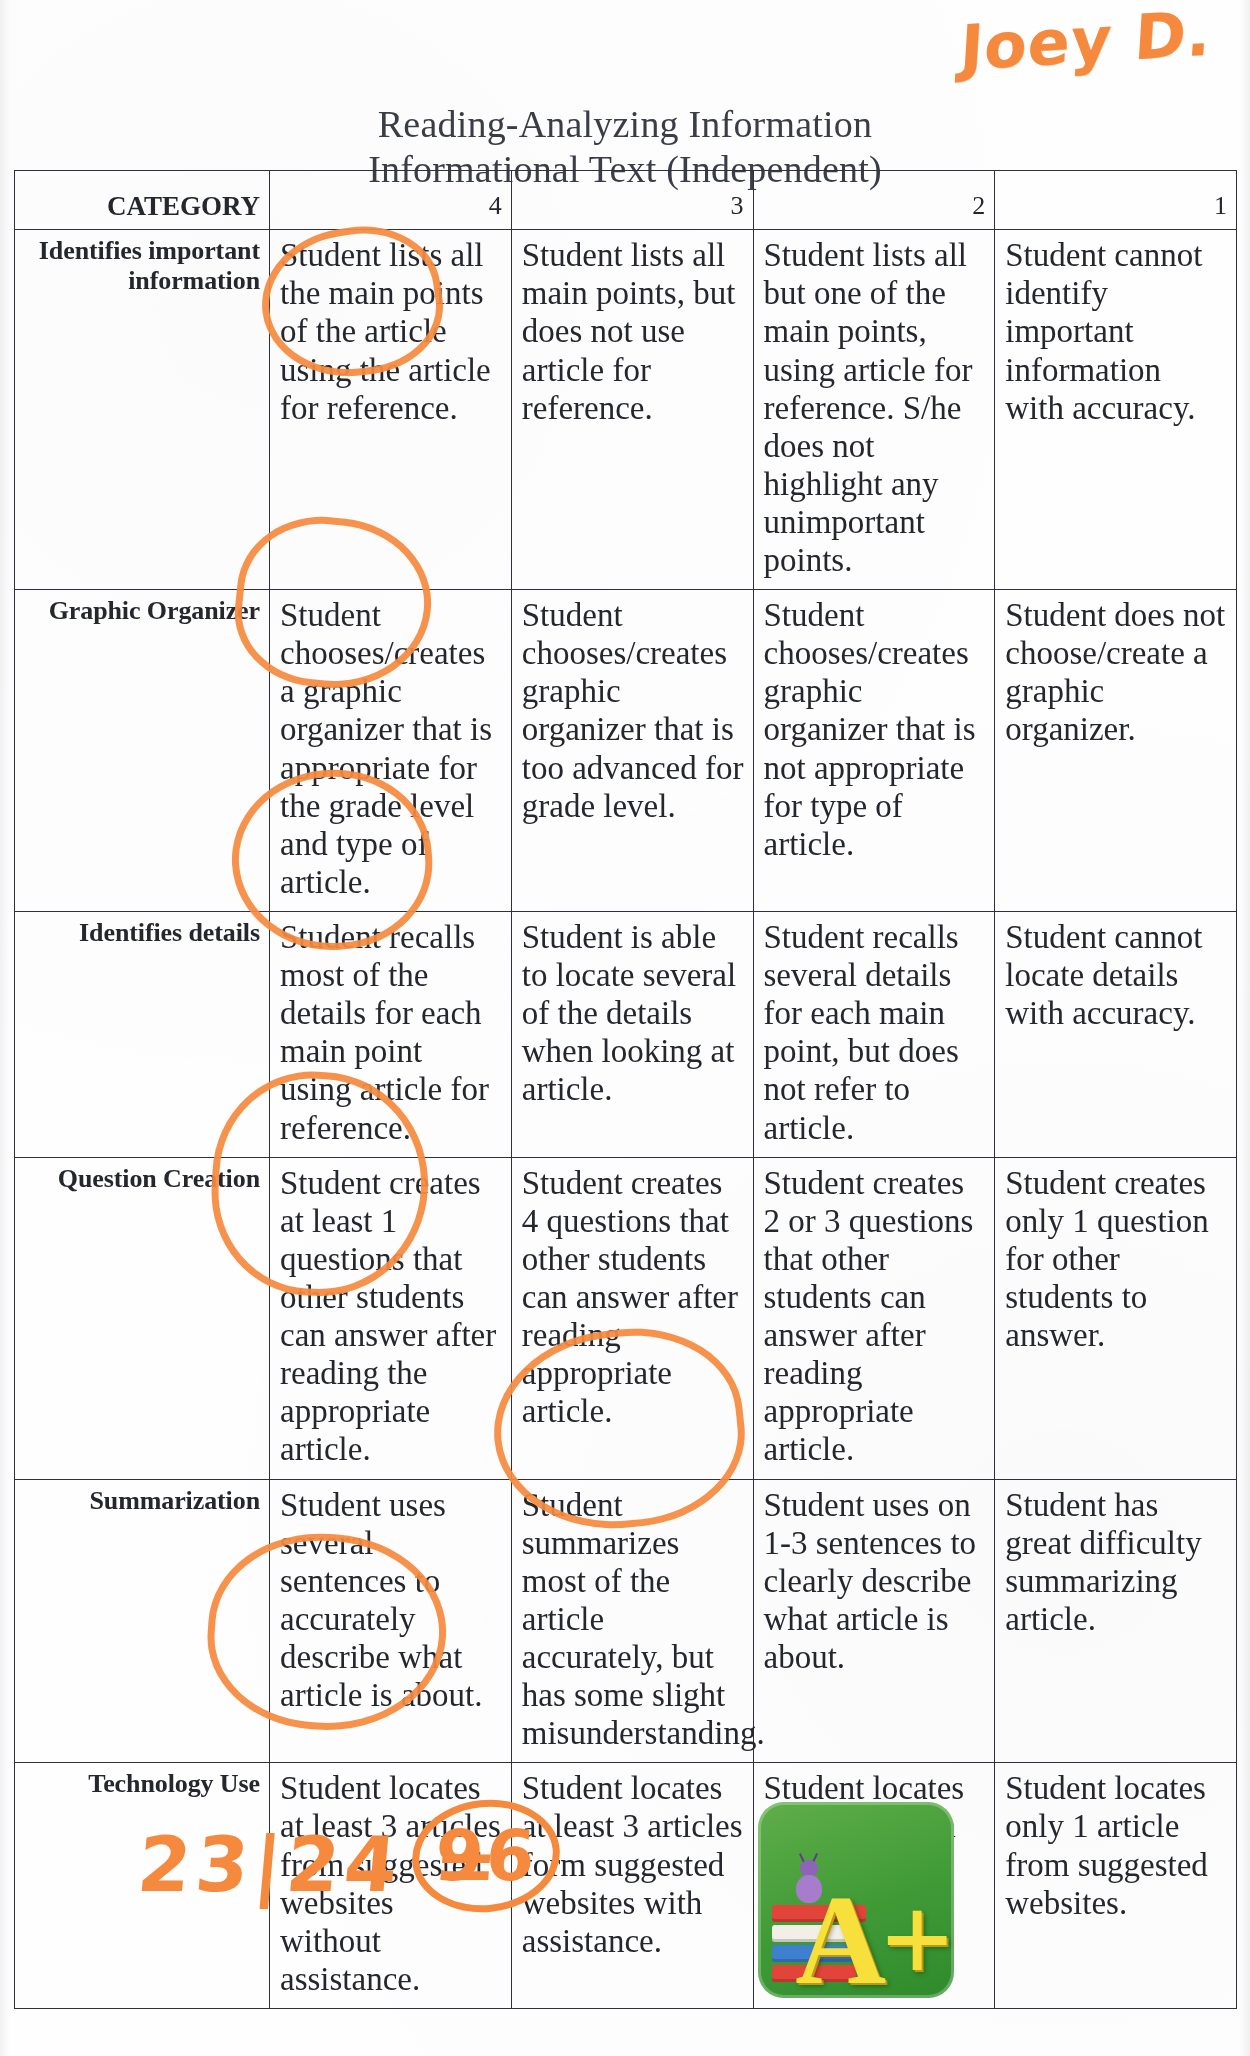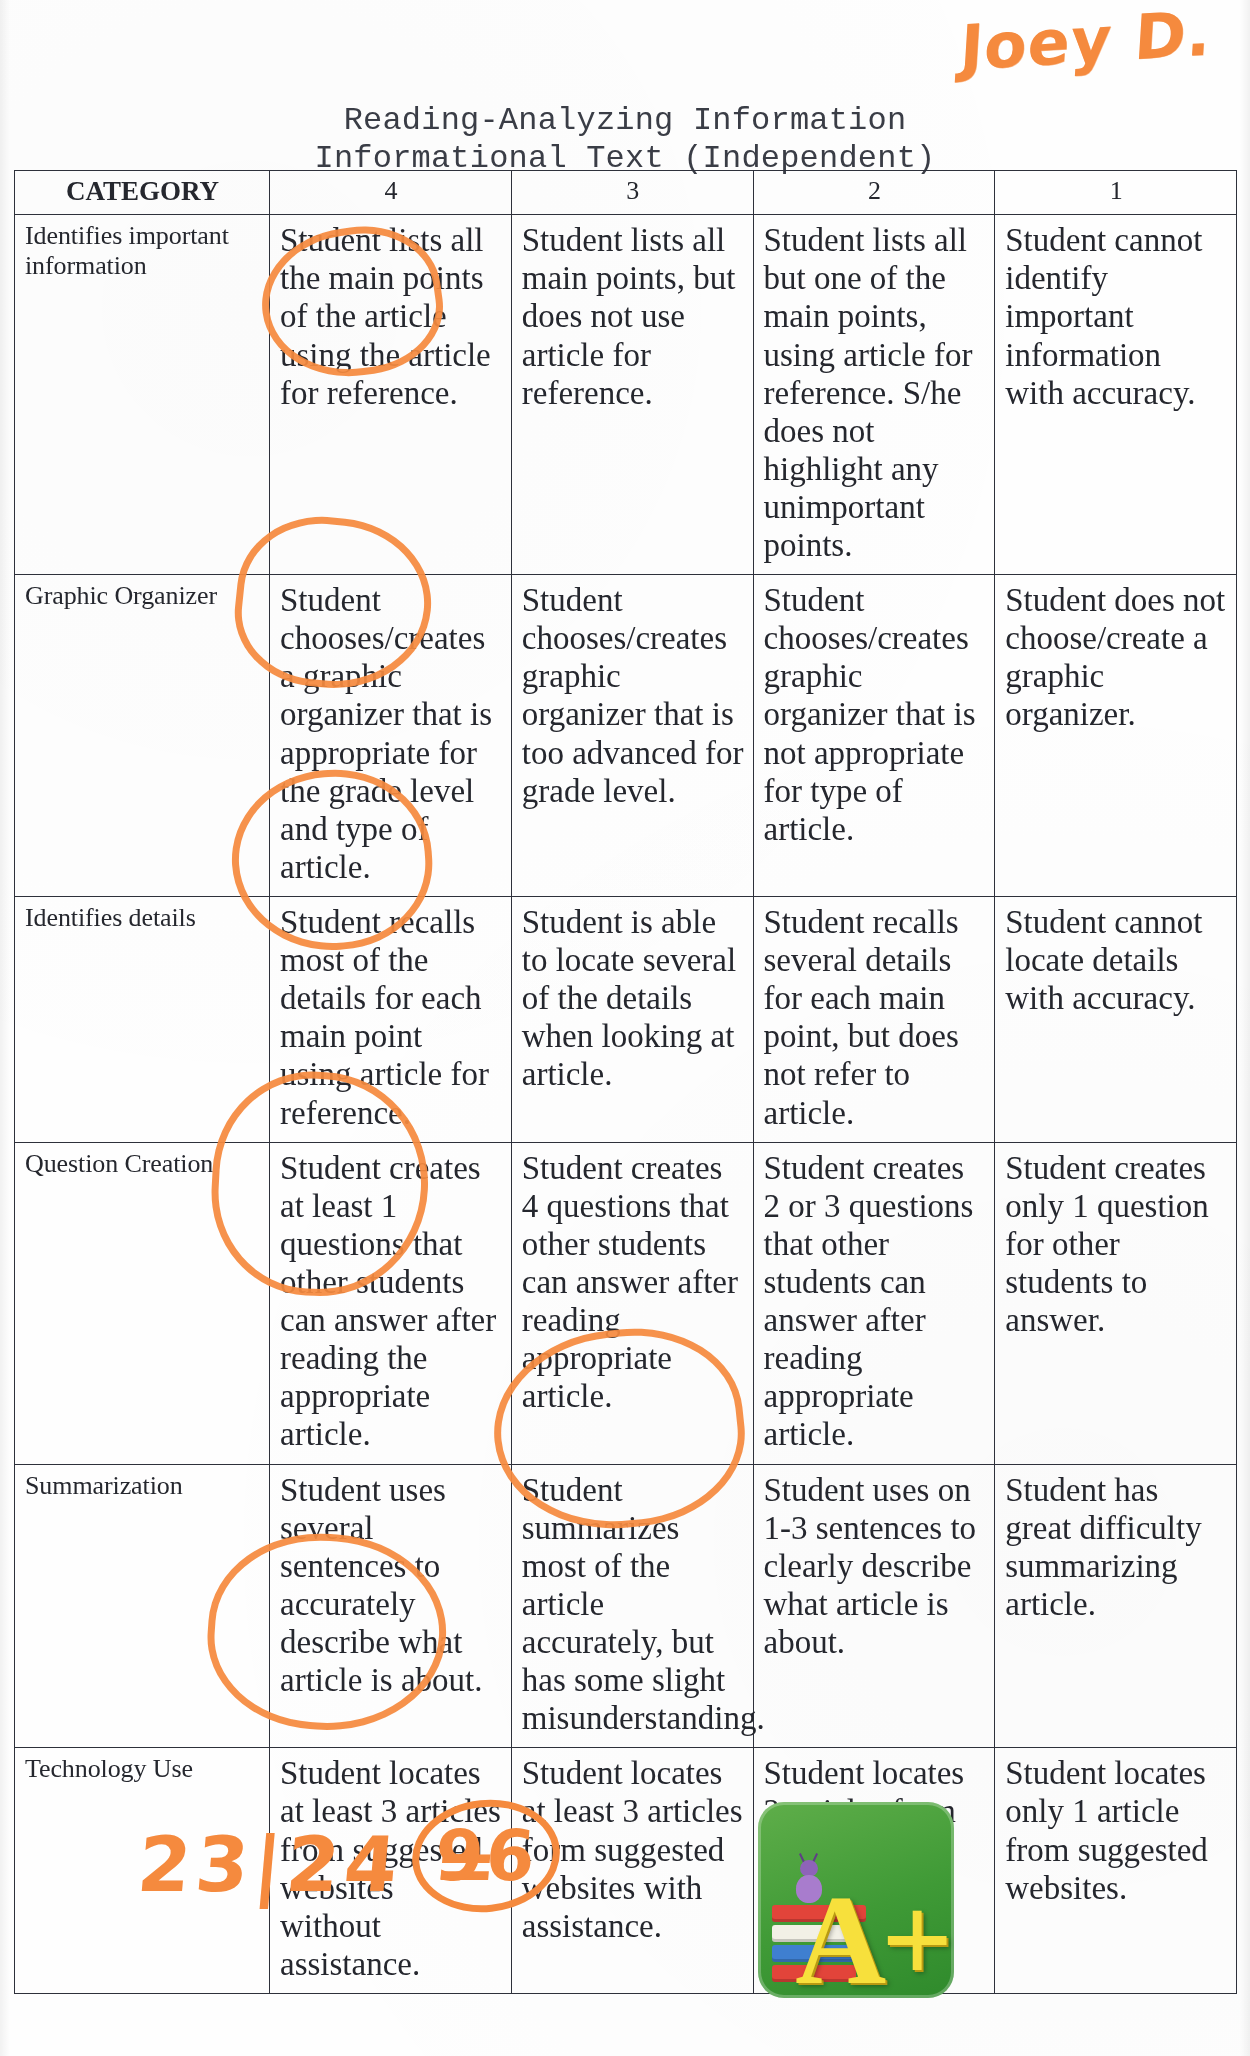--- a/index.html
+++ b/index.html
@@ -40,22 +40,22 @@
   }
 
   
   #title-block {
     position: absolute;
     top: 102px; left: 0; right: 0;
     text-align: center;
     line-height: 1.18;
   }
   #title-block .tline {
-    font-size: 32px;
-    font-family: Liberation Mono, monospace;
+    font-size: 38px;
+    font-family: Liberation Serif, serif;
     color: #3a3d46;
     letter-spacing: 0.2px;
   }
 
   
   #rubric {
     position: absolute;
     top: 170px;
     left: 14px;
     width: 1222px;
@@ -67,36 +67,37 @@
 
   #rubric th, #rubric td {
     border: 1px solid #2e313b;
     vertical-align: top;
     padding: 6px 9px 10px 10px;
     font-size: 33px;
     line-height: 1.155;
     background: transparent;
   }
   #rubric thead th {
-    padding-top: 5px;
+    padding-top: 20px;
     padding-bottom: 7px;
     font-size: 27px;
     font-weight: 700;
-    text-align: center;
+    text-align: right;
     border-bottom-width: 1px;
   }
   #rubric thead th.score-head {
     font-weight: 400;
     font-size: 26px;
   }
   #rubric td.cat-cell {
-    font-weight: 400;
+    font-weight: 700;
     font-size: 26px;
     line-height: 1.16;
     letter-spacing: -0.1px;
+    text-align: right;
   }
   #rubric td.desc-cell {
     font-weight: 400;
   }
 
   
   .mark {
     position: absolute;
     pointer-events: none;
     border: 7px solid #f58a3e;

